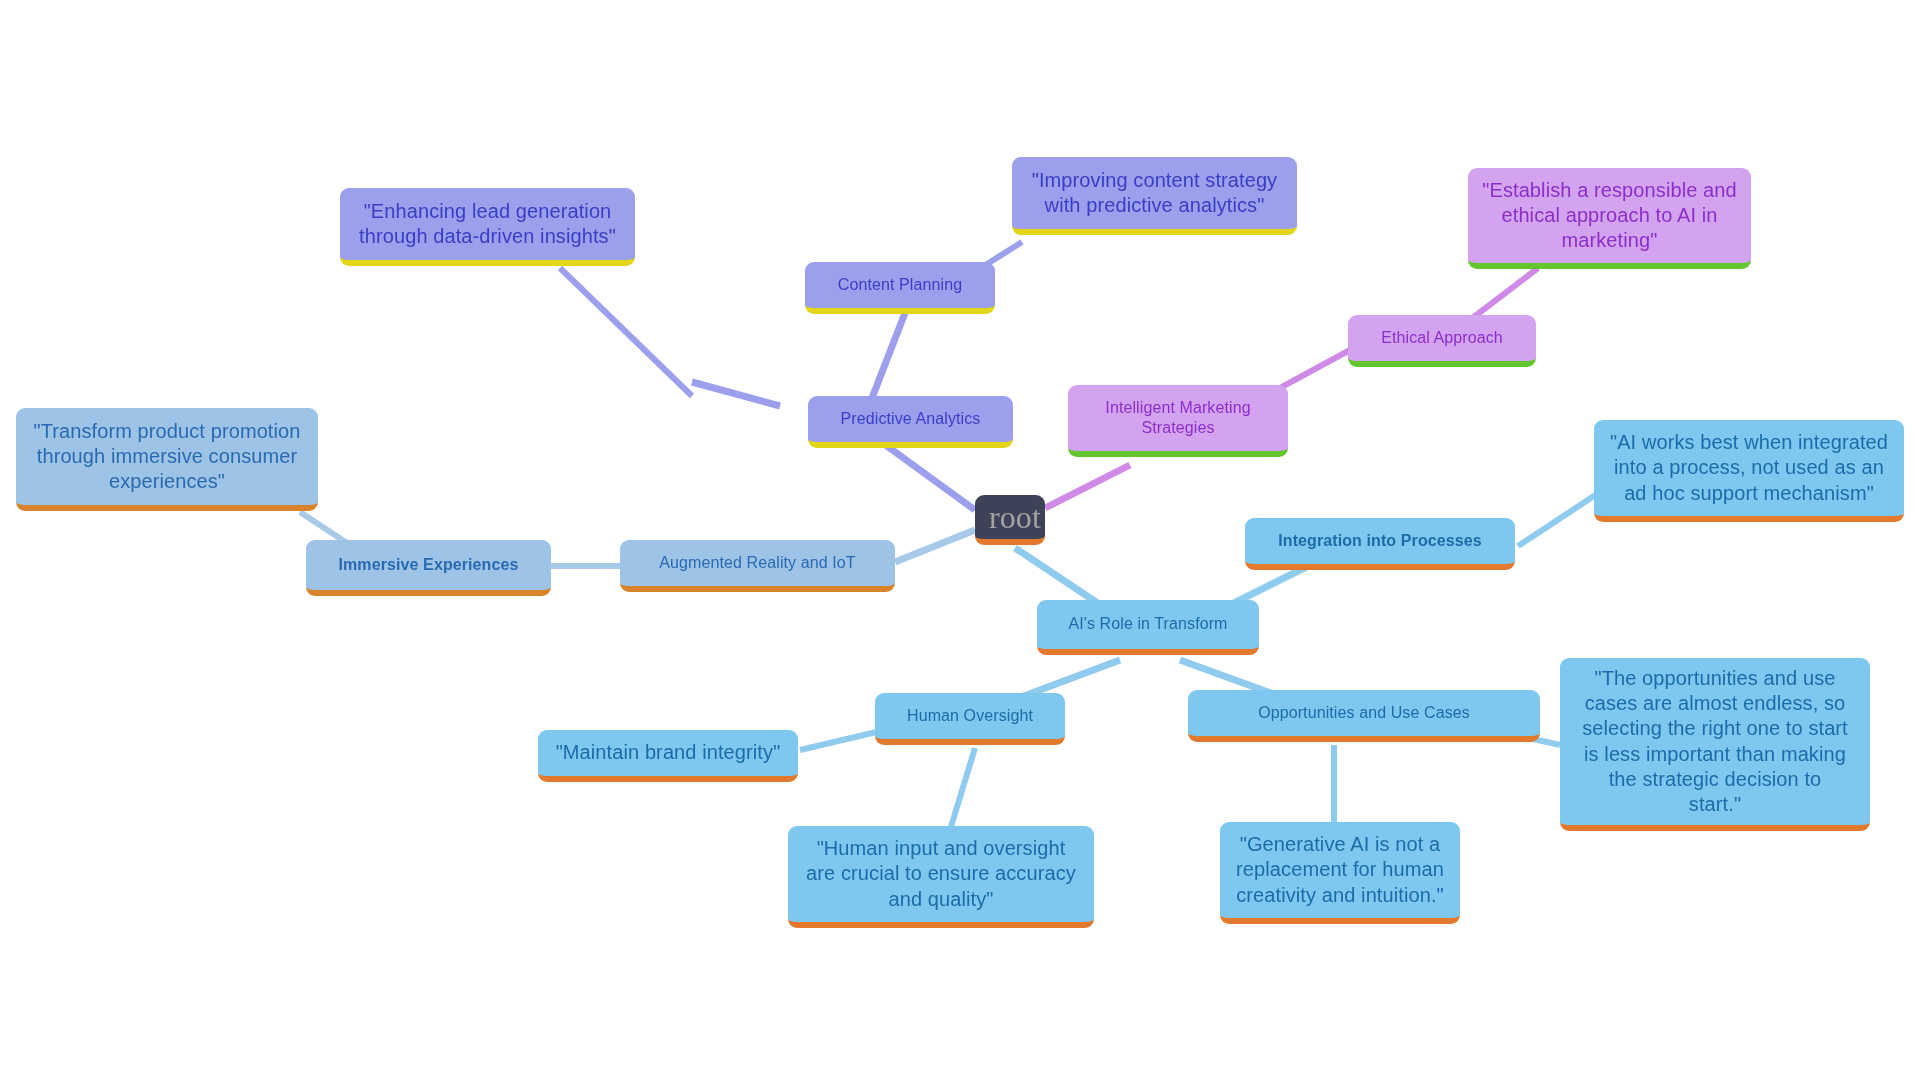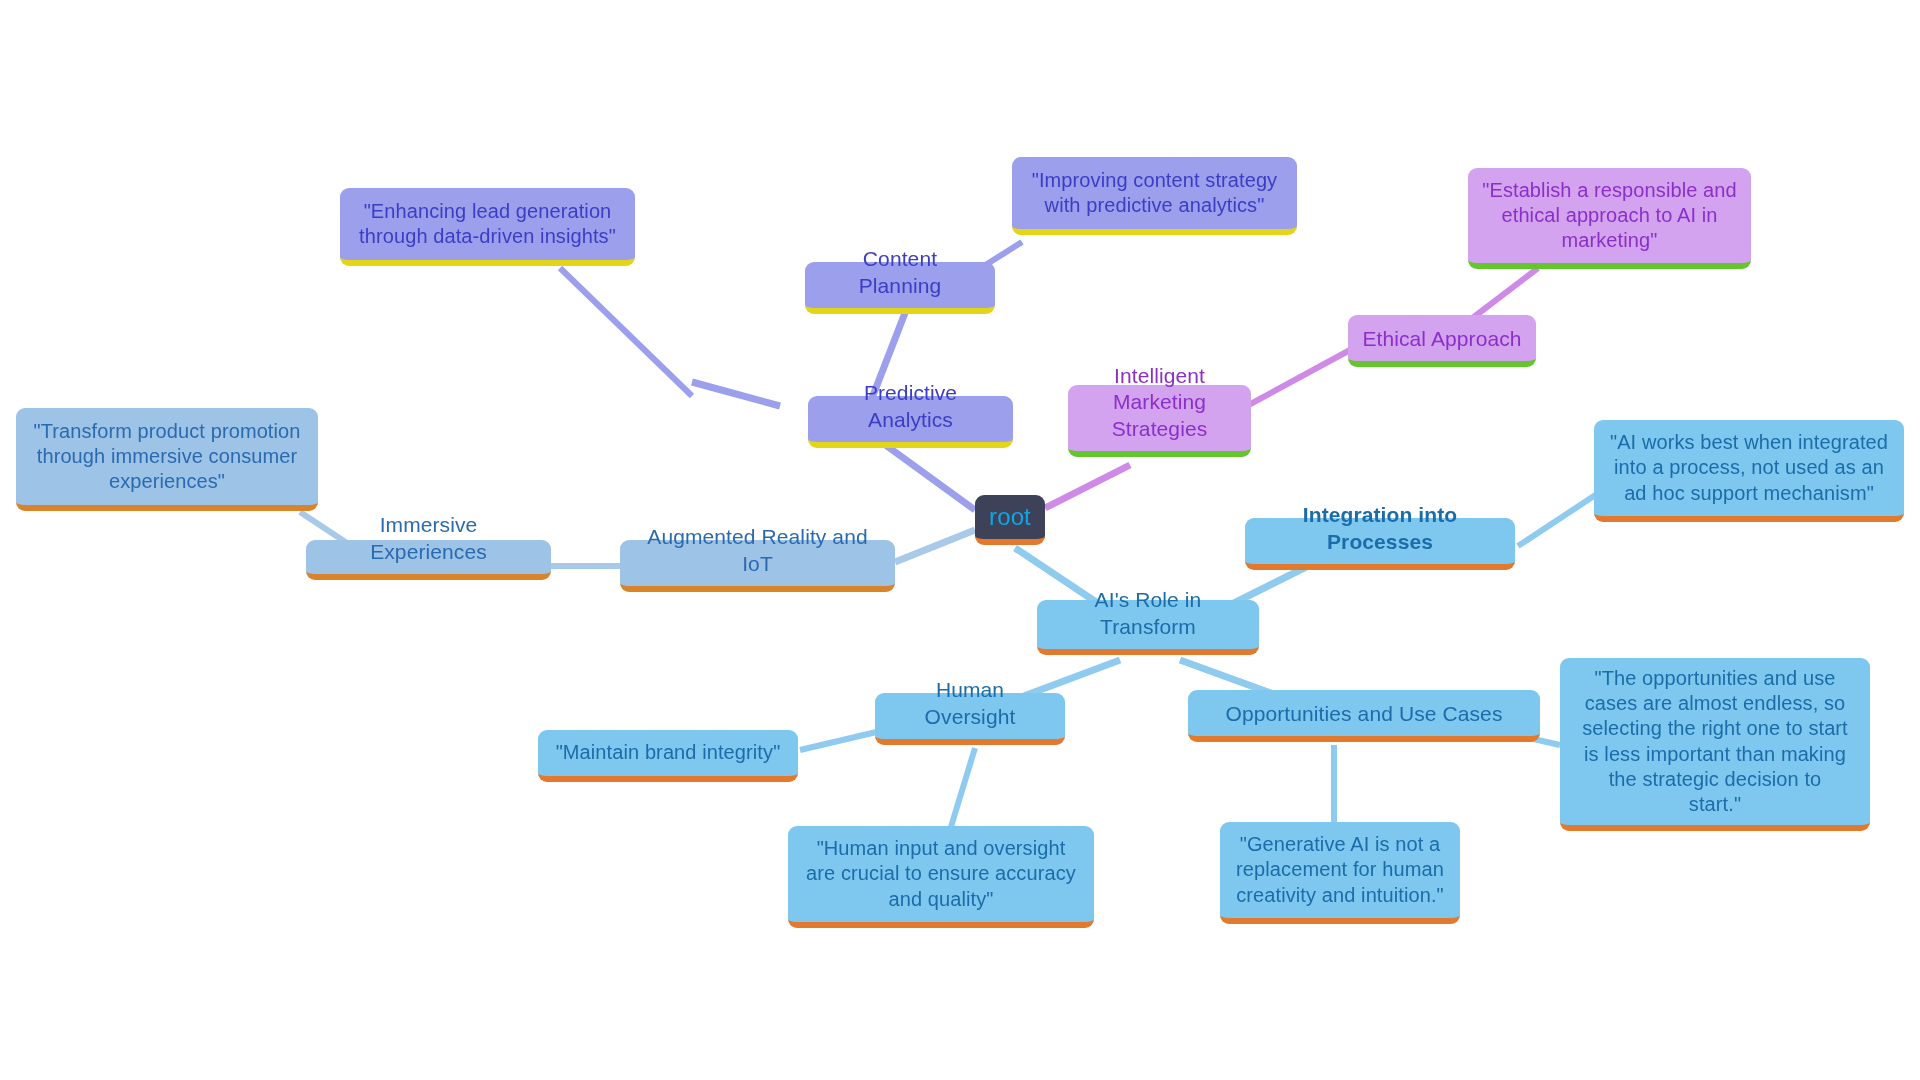--- a/index.html
+++ b/index.html
@@ -41,23 +41,24 @@
     z-index: 5;
   }
   .node .label {
     display: block;
     width: 100%;
     white-space: pre-line;
   }
   
   .n-root {
     background: #3d4258;
-    color: #0ea5e9;
+    color: #a3a3a3;
     border-bottom: 6px solid #e2792c;
-    font-size: 24px;
+    font-size: 32px;
+    font-family: Liberation Serif, serif;
   }
   .n-peri {
     background: #9c9fec;
     color: #3b3ec4;
     border-bottom: 6px solid #e3d517;
   }
   .n-purple {
     background: #d4a3ef;
     color: #8b2fc9;
     border-bottom: 6px solid #62c62c;
@@ -65,21 +66,21 @@
   .n-blue {
     background: #7ec8f0;
     color: #1b6ca8;
     border-bottom: 6px solid #e2792c;
   }
   .n-bluemuted {
     background: #9dc3e6;
     color: #2a6ab0;
     border-bottom: 6px solid #d9832a;
   }
-  .fs-branch { font-size: 21px; align-items: flex-end; }
+  .fs-branch { font-size: 16px; }
   .fs-leaf   { font-size: 20px; }
 </style>
 </head>
 <body>
 
 <div id="canvas">
 
   <svg id="edge-layer" viewBox="0 0 1920 1080" preserveAspectRatio="none">
 
     <path d="M 975 510 L 880 441" stroke="#9c9fec" stroke-width="7" fill="none"></path>
@@ -123,40 +124,40 @@
 
   <div class="node n-peri fs-branch" style="left:805px; top:262px; width:190px; height:52px;">
     <span class="label">Content Planning</span>
   </div>
 
   <div class="node n-peri fs-leaf" style="left:1012px; top:157px; width:285px; height:78px;">
     <span class="label">"Improving content strategy
 with predictive analytics"</span>
   </div>
 
-  <div class="node n-purple fs-branch" style="left:1068px; top:385px; width:183px; height:72px;">
+  <div class="node n-purple fs-branch" style="left:1068px; top:385px; width:220px; height:72px;">
     <span class="label">Intelligent Marketing
 Strategies</span>
   </div>
 
   <div class="node n-purple fs-branch" style="left:1348px; top:315px; width:188px; height:52px;">
     <span class="label">Ethical Approach</span>
   </div>
 
   <div class="node n-purple fs-leaf" style="left:1468px; top:168px; width:283px; height:101px;">
     <span class="label">"Establish a responsible and
 ethical approach to AI in
 marketing"</span>
   </div>
 
   <div class="node n-bluemuted fs-branch" style="left:620px; top:540px; width:275px; height:52px;">
     <span class="label">Augmented Reality and IoT</span>
   </div>
 
-  <div class="node n-bluemuted fs-branch" style="left:306px; top:540px; width:245px; height:40px;">
+  <div class="node n-bluemuted fs-branch" style="left:306px; top:540px; width:245px; height:56px;font-weight:bold;">
     <span class="label">Immersive Experiences</span>
   </div>
 
   <div class="node n-bluemuted fs-leaf" style="left:16px; top:408px; width:302px; height:103px;">
     <span class="label">"Transform product promotion
 through immersive consumer
 experiences"</span>
   </div>
 
   <div class="node n-blue fs-branch" style="left:1037px; top:600px; width:222px; height:55px;">

